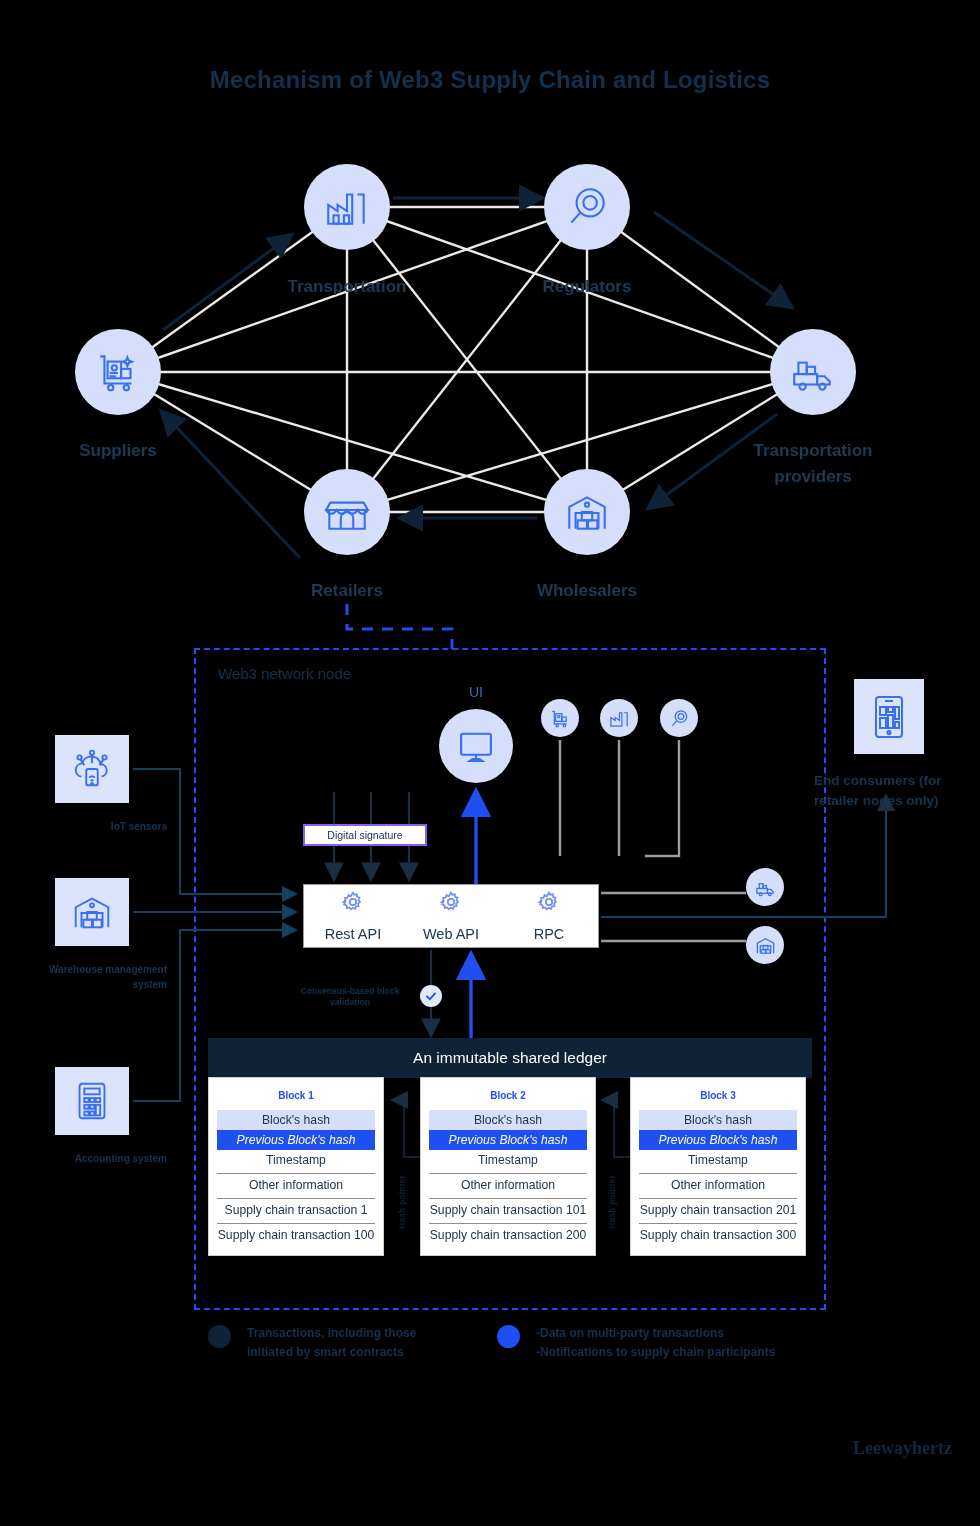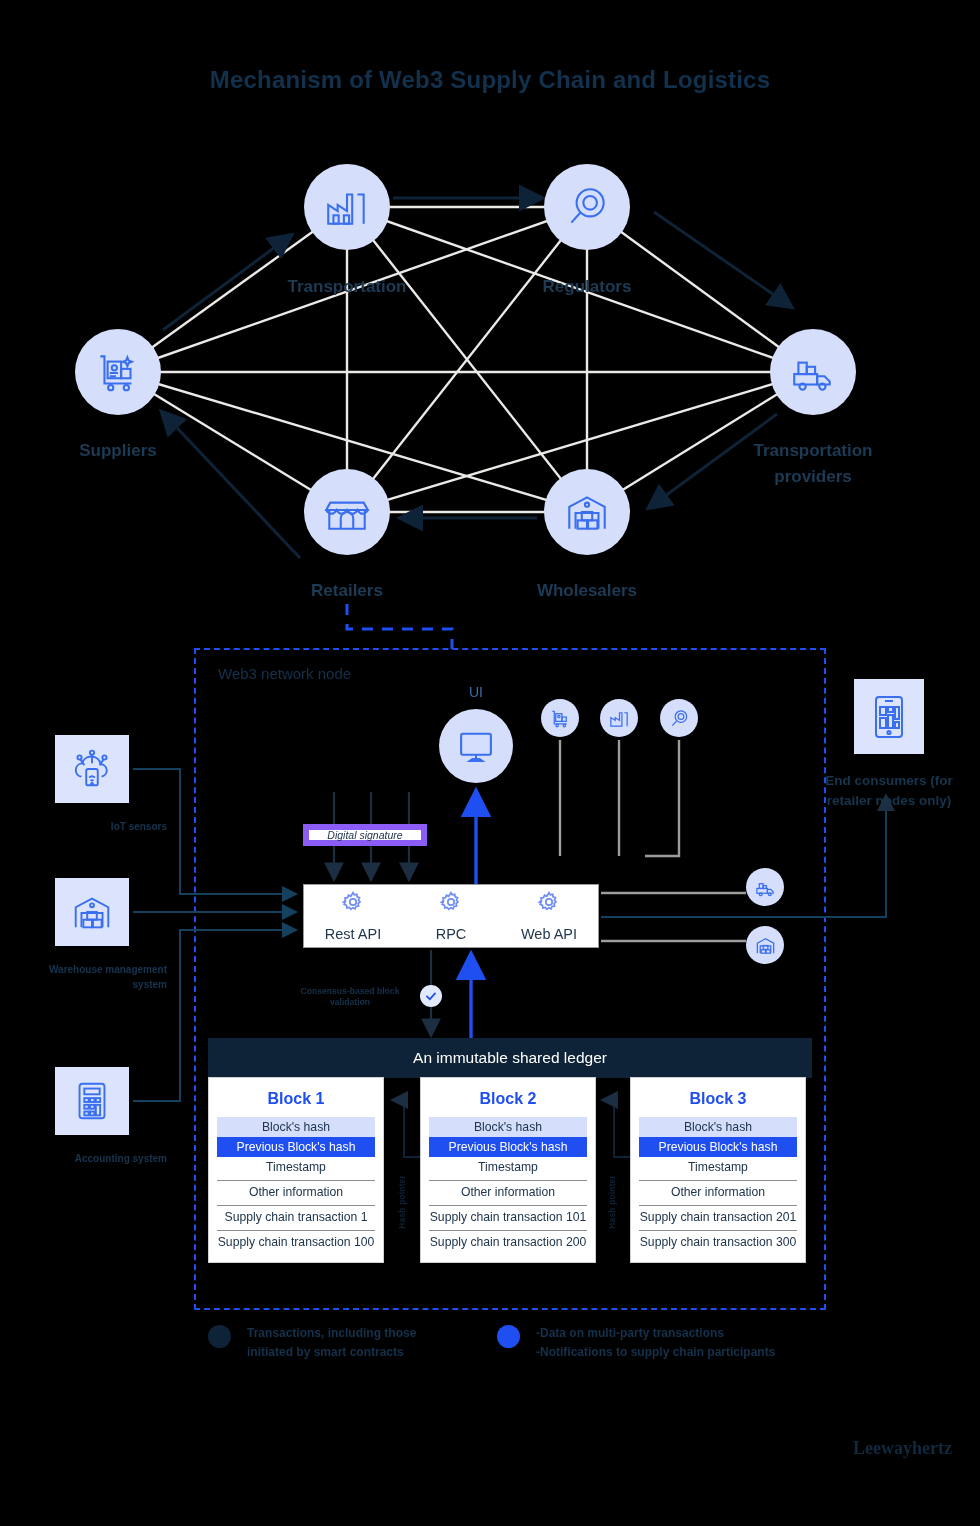--- a/index.html
+++ b/index.html
@@ -39,22 +39,22 @@
   #ui-label{left:439px;top:684px;width:74px;text-align:center;font-size:14px;
       font-weight:400;color:#3e6ea8;}
 
   
   .minicircle{position:absolute;width:38px;height:38px;border-radius:50%;
       background:#d5dffc;display:flex;align-items:center;justify-content:center;}
   .minicircle svg{width:23px;height:23px;}
 
   
   #digital-signature{left:303px;top:824px;width:124px;height:22px;background:#fff;
-      border:6px solid #8b5cf6;box-sizing:border-box;display:flex;
-      align-items:center;justify-content:center;font-size:10.5px;color:#20364d;font-style:italic;}
+      border:2px solid #8b5cf6;box-sizing:border-box;display:flex;
+      align-items:center;justify-content:center;font-size:10.5px;color:#20364d;}
 
   
   #api-bar{left:303px;top:884px;width:296px;height:64px;background:#fff;
       border:1px solid #9a9a9a;box-sizing:border-box;display:flex;}
   .api-cell{flex:1;display:flex;flex-direction:column;align-items:center;
       justify-content:center;gap:12px;}
   .api-cell svg{width:24px;height:24px;}
   .api-cell span{font-size:14.5px;color:#21384f;}
 
   
@@ -65,34 +65,34 @@
   #consensus-check svg{width:14px;height:14px;}
 
   
   #ledger-bar{left:208px;top:1038px;width:604px;height:40px;background:#0e2337;
       display:flex;align-items:center;justify-content:center;color:#fff;font-size:15.5px;}
 
   
   .block{position:absolute;top:1077px;width:176px;background:#fff;
       border:1px solid #cfcfcf;box-sizing:border-box;padding:8px 8px 10px;}
   #block-1{left:208px;} #block-2{left:420px;} #block-3{left:630px;}
-  .block h4{margin:4px 0 9px;text-align:center;font-size:16px;font-weight:700;
+  .block h4{margin:4px 0 9px;text-align:center;font-size:10px;font-weight:700;
       color:#1f4ff0;}
   .brow{font-size:12.2px;color:#20364d;text-align:center;padding:3px 0;}
   .brow.hash{background:#d5dffc;}
-  .brow.prev{background:#1f4ff0;color:#fff;}
+  .brow.prev{background:#1f4ff0;color:#fff;font-style:italic;}
   .brow.line{border-top:1.5px solid #8d8d8d;margin-top:3px;padding-top:4px;}
   .hashptr{position:absolute;font-size:8.2px;font-weight:700;color:#0f2336;
       writing-mode:vertical-rl;transform:rotate(180deg);letter-spacing:.3px;}
 
   
   #end-consumer-box{left:854px;top:679px;width:70px;height:75px;background:#dce4fd;
       display:flex;align-items:center;justify-content:center;}
   #end-consumer-box svg{width:40px;height:48px;}
-  #end-consumer-label{left:814px;top:771px;width:150px;text-align:center;
+  #end-consumer-label{left:814px;top:771px;width:150px;
       font-size:13.5px;font-weight:700;color:#17354f;line-height:1.45;}
 
   
   .legend-dot{position:absolute;width:23px;height:23px;border-radius:50%;}
   .legend-text{position:absolute;font-size:12px;font-weight:700;color:#16314c;
       line-height:1.55;}
 
   #brand{left:0;top:1438px;width:952px;text-align:right;font-size:18px;
       font-weight:700;color:#11293f;font-family:"Liberation Serif","DejaVu Serif",serif;}
 </style>
@@ -357,28 +357,28 @@
         <circle cx="12" cy="12" r="3.2"></circle>
         <path d="M12 2.6l1.3 2.2 2.5-.5.3 2.5 2.4 1-1.1 2.3 1.6 1.9-1.9 1.6.5 2.5-2.5.3-1 2.4-2.3-1.1-1.9 1.6-1.6-1.9-2.5.5-.3-2.5-2.4-1 1.1-2.3L2.6 12l1.9-1.6-.5-2.5 2.5-.3 1-2.4L9.8 6.3z"></path>
       </svg>
       <span>Rest API</span>
     </div>
     <div class="api-cell">
       <svg viewBox="0 0 24 24" fill="none" stroke="#6f8ef5" stroke-width="1.7">
         <circle cx="12" cy="12" r="3.2"></circle>
         <path d="M12 2.6l1.3 2.2 2.5-.5.3 2.5 2.4 1-1.1 2.3 1.6 1.9-1.9 1.6.5 2.5-2.5.3-1 2.4-2.3-1.1-1.9 1.6-1.6-1.9-2.5.5-.3-2.5-2.4-1 1.1-2.3L2.6 12l1.9-1.6-.5-2.5 2.5-.3 1-2.4L9.8 6.3z"></path>
       </svg>
-      <span>RPC</span>
+      <span>Web API</span>
     </div>
     <div class="api-cell">
       <svg viewBox="0 0 24 24" fill="none" stroke="#6f8ef5" stroke-width="1.7">
         <circle cx="12" cy="12" r="3.2"></circle>
         <path d="M12 2.6l1.3 2.2 2.5-.5.3 2.5 2.4 1-1.1 2.3 1.6 1.9-1.9 1.6.5 2.5-2.5.3-1 2.4-2.3-1.1-1.9 1.6-1.6-1.9-2.5.5-.3-2.5-2.4-1 1.1-2.3L2.6 12l1.9-1.6-.5-2.5 2.5-.3 1-2.4L9.8 6.3z"></path>
       </svg>
-      <span>Web API</span>
+      <span>RPC</span>
     </div>
   </div>
 
   <div class="abs" id="consensus-label">Consensus-based block validation</div>
   <div class="abs" id="consensus-check">
     <svg viewBox="0 0 24 24" fill="none" stroke="#1f4ff0" stroke-width="3" stroke-linecap="round">
       <path d="M5 12.5l5 5 9-10"></path>
     </svg>
   </div>
 

